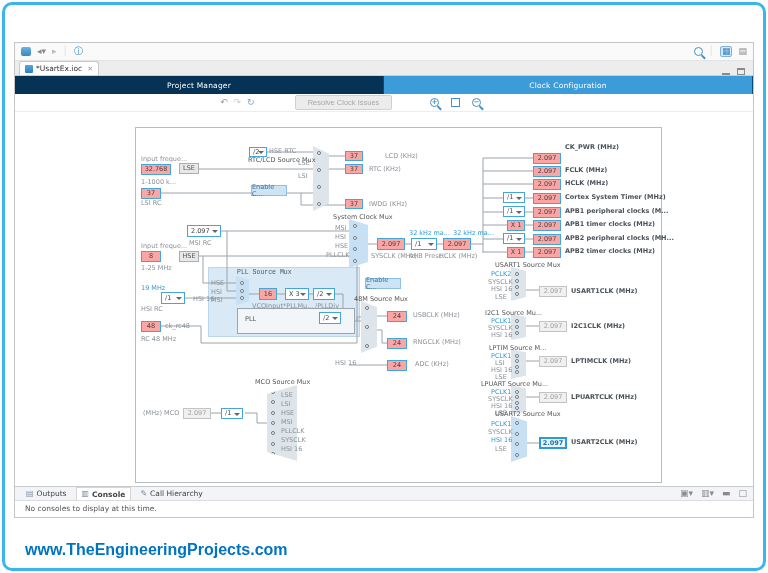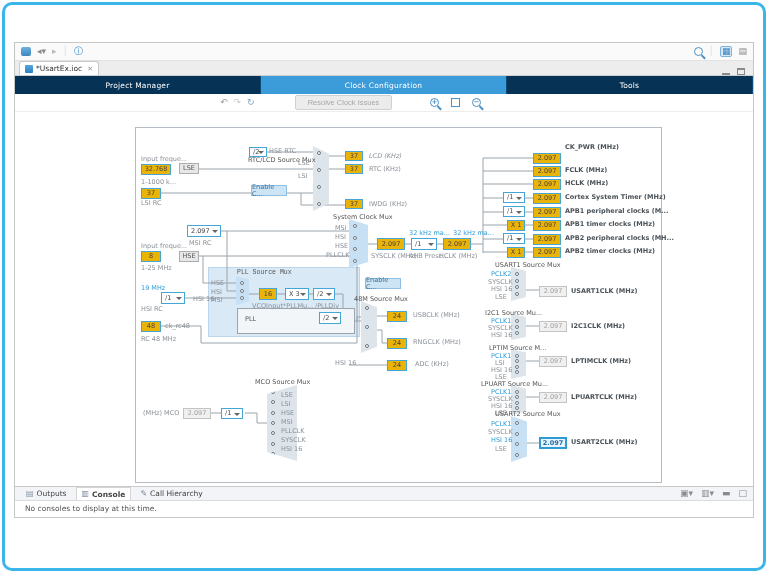--- a/index.html
+++ b/index.html
@@ -48,21 +48,21 @@
   .footer{position:absolute;left:20px;top:536px;font-family:"Liberation Sans",sans-serif;font-weight:bold;font-size:16px;color:#0074c0;}
 
   
   .dlayer{position:absolute;left:0;top:0;width:768px;height:573px;pointer-events:none;}
   .dlayer>*{pointer-events:auto;}
   .region{position:absolute;}
   .region.outline{border:1px solid #b5bcc3;background:transparent;}
   .region.blue{background:#d9e9f6;border:1px solid #bcd7ec;}
   .region.block{background:#f2f6f9;border:1px solid #9aa4ac;}
   .dlabel{position:absolute;font-size:6.5px;line-height:1;color:#8a9097;white-space:nowrap;}
-  .vbox{position:absolute;display:flex;align-items:center;justify-content:center;font-size:6.5px;line-height:1;background:#eab308;}
+  .vbox{position:absolute;display:flex;align-items:center;justify-content:center;font-size:6.5px;line-height:1;background:#fca5a5;}
   .vbox.blue{border:1px solid #45a5d6;color:#444;}
   .vbox.gray{border:1px solid #c3c3c3;background:#f0f0f0;color:#a0a0a0;}
   .vbox.sel{border:2px solid #2e9bd6;background:#eaf4fb;color:#1f6fa8;font-weight:bold;}
   .vbox.src{border:1px solid #adadad;background:#e8e8e8;color:#555;}
   .vbox.en{border:1px solid #8fc0e4;background:#cde4f5;color:#3a6f96;}
   .dd{position:absolute;border:1px solid #45a5d6;background:#fff;color:#444;font-size:6.5px;line-height:1;display:flex;align-items:center;padding-left:3px;}
   .dd::after{content:'';position:absolute;right:2px;top:40%;border:3px solid transparent;border-top-color:#666;}
   .mux{position:absolute;background:#dde4ea;}
   .mux.hl{background:#c8e0f3;}
   .radio{position:absolute;width:4px;height:4px;border:1px solid #6b7780;border-radius:50%;background:#fff;}
@@ -99,21 +99,20 @@
         </div>
         <div class="tabrow-right">
           <span class="win-min"></span>
           <span class="win-max"></span>
         </div>
       </div>
 
       <div class="navbar">
         <div class="navtab">Project Manager</div>
         <div class="navtab active">Clock Configuration</div>
-        <div class="navtab">Tools</div>
       </div>
 
       <div class="subbar">
         <div class="tgroup">
             <span class="tbicon" style="color: rgb(154, 154, 154);">↶</span>
             <span class="tbicon" style="color: rgb(198, 198, 198);">↷</span>
             <span class="tbicon" style="color: rgb(125, 167, 199);">↻</span>
           </div>
         <button class="resolve-btn">Resolve Clock Issues</button>
         <div class="tgroup zoomgrp">
@@ -312,21 +311,21 @@
         <div class="dlabel" style="left: 136px; top: 260px;">1-25 MHz</div>
         <div class="dlabel" style="left: 136px; top: 280px; color: rgb(46, 155, 214);">19 MHz</div>
         <div class="dlabel" style="left: 188px; top: 291px;">HSI 16</div>
         <div class="dlabel" style="left: 136px; top: 301px;">HSI RC</div>
         <div class="dlabel" style="left: 160px; top: 318px; text-align: center;">ck_rc48</div>
         <div class="dlabel" style="left: 136px; top: 331px;">RC 48 MHz</div>
         <div class="dlabel" style="left: 243px; top: 136px; color: rgb(85, 85, 85); margin-top: 16px;">RTC/LCD Source Mux</div>
         <div class="dlabel" style="left: 264px; top: 143px;">HSE RTC</div>
         <div class="dlabel" style="left: 293px; top: 155px;">LSE</div>
         <div class="dlabel" style="left: 293px; top: 168px;">LSI</div>
-        <div class="dlabel" style="left: 364px; top: 148px; font-style: italic;">LCD (KHz)</div>
+        <div class="dlabel" style="left: 380px; top: 148px;">LCD (KHz)</div>
         <div class="dlabel" style="left: 364px; top: 161px;">RTC (KHz)</div>
         <div class="dlabel" style="left: 364px; top: 196px;">IWDG (KHz)</div>
         <div class="dlabel" style="left: 328px; top: 209px; color: rgb(85, 85, 85);">System Clock Mux</div>
         <div class="dlabel" style="left: 330px; top: 220px;">MSI</div>
         <div class="dlabel" style="left: 330px; top: 229px;">HSI</div>
         <div class="dlabel" style="left: 330px; top: 238px;">HSE</div>
         <div class="dlabel" style="left: 321px; top: 247px;">PLLCLK</div>
         <div class="dlabel" style="left: 366px; top: 248px;">SYSCLK (MHz)</div>
         <div class="dlabel" style="left: 404px; top: 248px;">AHB Presc...</div>
         <div class="dlabel" style="left: 434px; top: 248px;">HCLK (MHz)</div>
@@ -386,14 +385,15 @@
         <div class="dlabel" style="left: 490px; top: 405px;">LSE</div>
         <div class="dlabel" style="left: 566px; top: 389px; font-weight: bold; color: rgb(74, 82, 88);">LPUARTCLK (MHz)</div>
         <div class="dlabel" style="left: 490px; top: 406px; color: rgb(85, 85, 85);">USART2 Source Mux</div>
         <div class="dlabel" style="left: 486px; top: 416px; color: rgb(46, 155, 214);">PCLK1</div>
         <div class="dlabel" style="left: 483px; top: 424px;">SYSCLK</div>
         <div class="dlabel" style="left: 486px; top: 432px; color: rgb(46, 155, 214);">HSI 16</div>
         <div class="dlabel" style="left: 490px; top: 441px;">LSE</div>
         <div class="dlabel" style="left: 566px; top: 434px; font-weight: bold; color: rgb(74, 82, 88);">USART2CLK (MHz)</div>
       </div>
 
+    <div class="footer">www.TheEngineeringProjects.com</div>
   </div>
 </div>
 
 </body></html>

